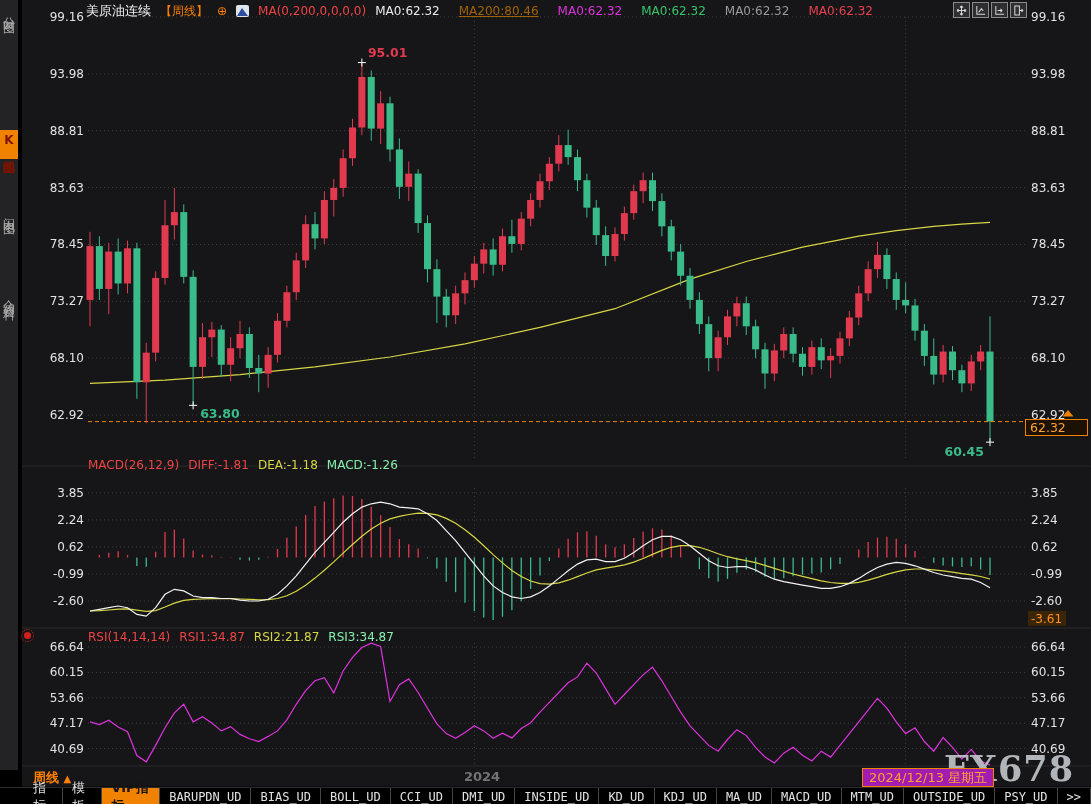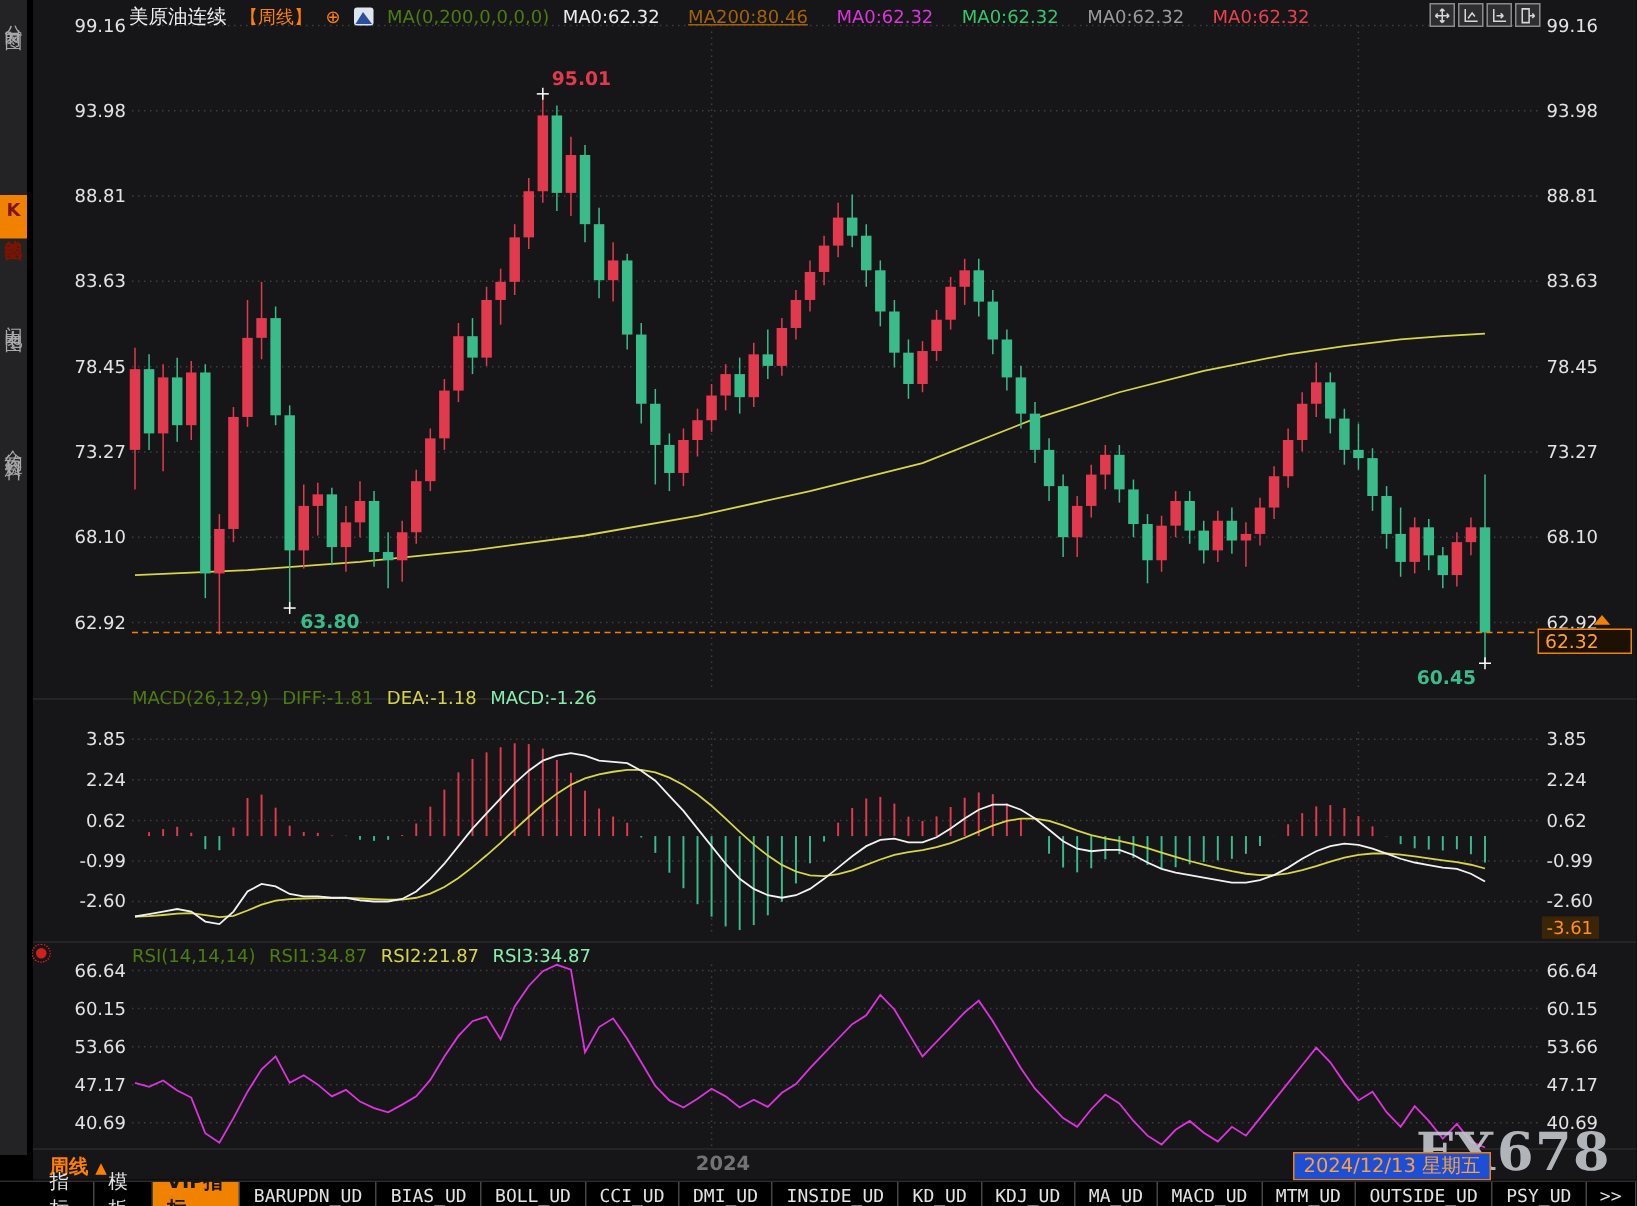--- a/index.html
+++ b/index.html
@@ -12,21 +12,21 @@
            letter-spacing:3px;font-size:12px;color:#a9a9a9;text-align:center;padding:3px 0;cursor:pointer;}
   .sb-item.active{background:#f08200;color:#7c1400;font-weight:bold;}
   
   #chart-bg{position:absolute;left:22px;top:0;width:1069px;height:786px;background:#161618;}
   svg#plot{position:absolute;left:0;top:0;z-index:2;pointer-events:none;}
   
   .hdr{position:absolute;z-index:3;font-size:12px;white-space:nowrap;display:flex;gap:9px;align-items:center;text-align:center;}
   #main-header{left:86px;top:3px;height:16px;}
   #macd-header{left:88px;top:458px;}
   #rsi-header{left:88px;top:630px;}
-  .t-white{color:#4d7c0f;} .t-orange{color:#ff8000;} .t-yellow{color:#d6d645;}
+  .t-white{color:#ef4444;} .t-orange{color:#ff8000;} .t-yellow{color:#d6d645;}
   .t-magenta{color:#86efac;}
   #symbol-title{font-size:13px;color:#f2f2f2;}
   .mini-chart-icon{display:inline-block;width:13px;height:12px;background:#dfe5ee;border-radius:2px;position:relative;overflow:hidden;}
   .mini-chart-icon::after{content:"";position:absolute;left:1px;bottom:1px;border-left:5px solid transparent;
       border-right:6px solid transparent;border-bottom:8px solid #2b4f9e;}
   .plus-icon{color:#ff8000;font-size:12px;}
   
   #toolbar{position:absolute;left:953px;top:2px;z-index:4;display:flex;gap:2px;}
   .tool-btn{width:15px;height:14px;border:1px solid #8a8a8a;background:#2e2e30;display:flex;
             align-items:center;justify-content:center;cursor:pointer;}
@@ -34,21 +34,21 @@
   
   #price-box{position:absolute;left:1025px;top:419px;width:57px;height:15px;z-index:5;
      border:1px solid #f08200;background:#1c1103;color:#ffa033;font-size:12.5px;line-height:15px;padding-left:4px;}
   #alarm-icon{position:absolute;left:24px;top:632px;width:7px;height:7px;border-radius:50%;
      background:#cf1f1f;outline:1px dotted #cf1f1f;outline-offset:2px;z-index:3;}
   
   #period-label{position:absolute;left:33px;top:769px;z-index:6;font-size:13px;font-weight:bold;color:#ff8000;}
   #period-label .tri{font-size:10px;}
   #year-label{position:absolute;left:452px;top:769px;width:60px;text-align:center;z-index:6;
       font-size:13px;font-weight:bold;color:#737373;}
-  #date-box{position:absolute;left:862px;top:768px;z-index:7;border:1px solid #f08200;background:#1d4ed8;
+  #date-box{position:absolute;left:862px;top:768px;z-index:7;border:1px solid #f08200;background:#a21caf;
       color:#ffa033;font-size:13px;padding:0 6px;height:17px;line-height:17px;}
   #watermark{position:absolute;left:944px;top:748px;z-index:6;font-size:35px;font-weight:bold;
       color:#c7cbd1;opacity:.88;letter-spacing:1px;font-family:"DejaVu Serif","Liberation Serif",serif;}
   #tab-bar{position:absolute;left:0;top:787px;width:1091px;height:17px;background:#000;z-index:8;
       display:flex;align-items:stretch;border-top:1px solid #2c2c2c;padding-left:24px;box-sizing:border-box;}
   .tab{font-family:"DejaVu Sans Mono","Liberation Mono",monospace;font-size:12px;color:#e2e2e2;
       padding:1px 9px 0 9px;border-right:1px solid #454545;cursor:pointer;display:flex;align-items:center;}
   .tab.cjk{font-family:"DejaVu Sans","Liberation Sans",sans-serif;font-size:13px;}
   .tab.active{background:#f08200;color:#161616;font-weight:bold;}
 </style>

